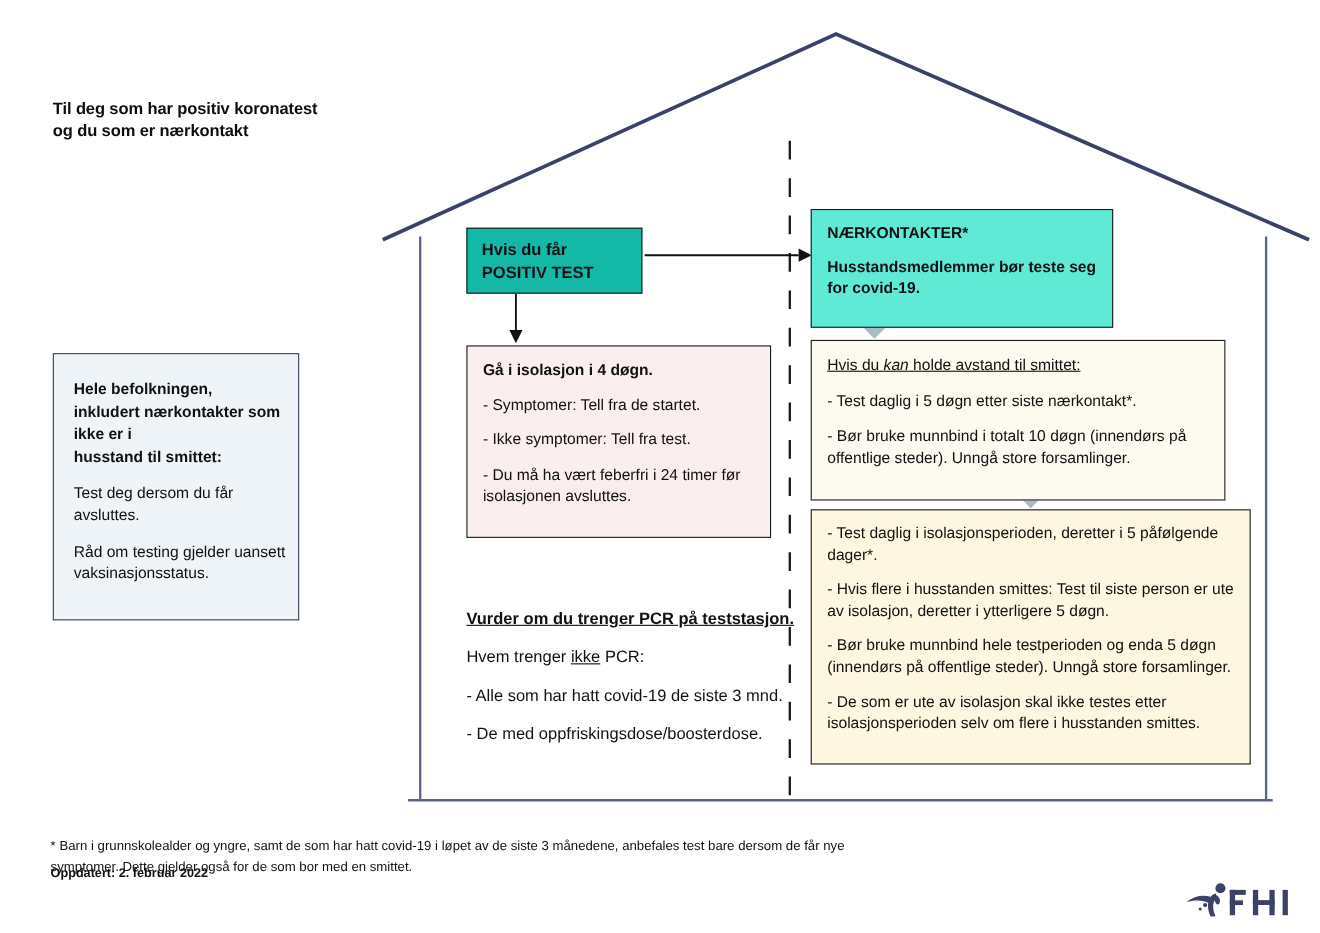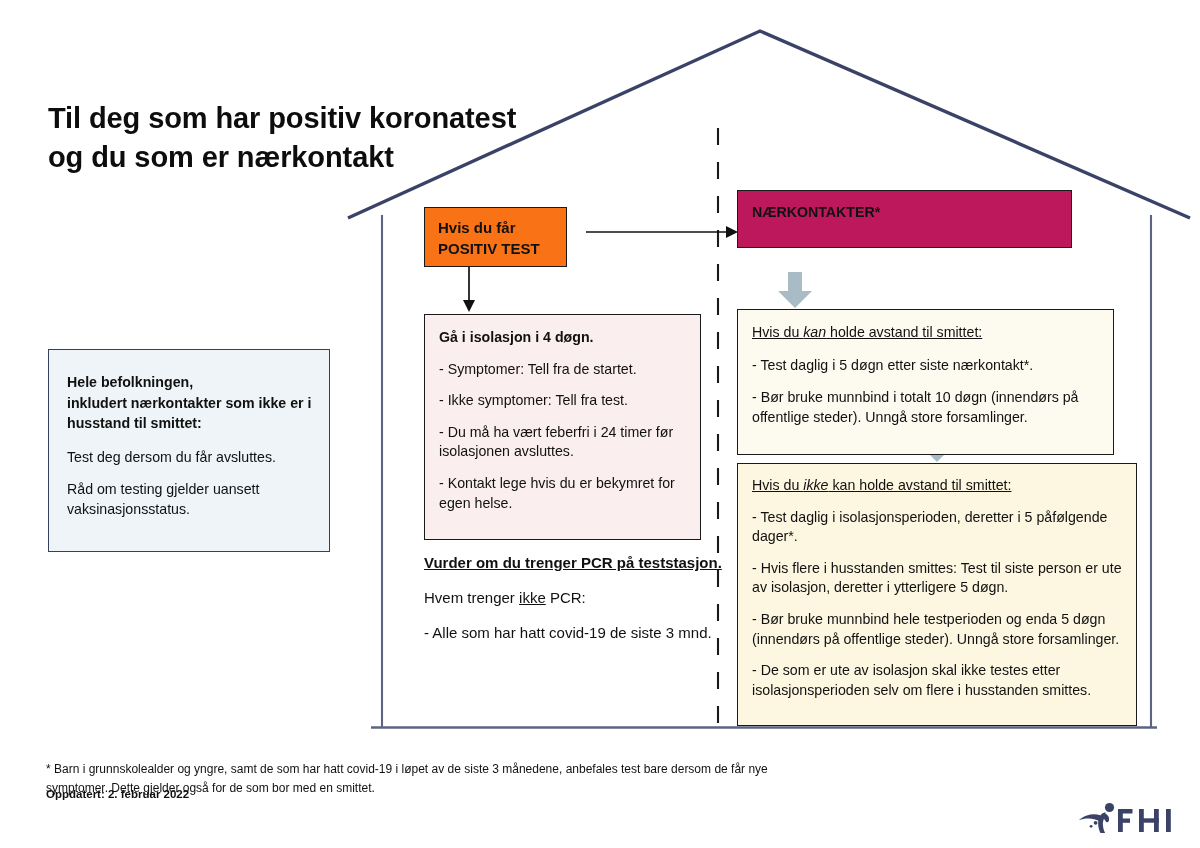--- a/index.html
+++ b/index.html
@@ -13,53 +13,52 @@
     overflow: hidden;
   }
   #stage { position: absolute; inset: 0; }
 
   
   #house-svg { position: absolute; left: 0; top: 0; width: 1200px; height: 848px; pointer-events: none; }
 
   
   #page-title {
     position: absolute; left: 48px; top: 80px; width: 470px;
-    font-size: 29px; font-weight: bold; line-height: 1.32;
+    font-size: 15px; font-weight: bold; line-height: 1.32;
     letter-spacing: -0.1px; color: #0d0d0d;
   }
   #page-title .line { display: block; }
 
   
   .box {
     position: absolute;
     border: 1.4px solid #1a1a1a;
     padding: 12px 14px;
     line-height: 1.38;
   }
   .box p { margin: 0 0 11px 0; }
   .box p:last-child { margin-bottom: 0; }
   .u { text-decoration: underline; margin-top: 43px; }
   .i { font-style: italic; }
 
   
   #box-population {
-    left: 48px; top: 321px; width: 282px; min-height: 181px;
+    left: 48px; top: 321px; width: 224px; min-height: 181px;
     background: #eef4f8;
     border: 1.4px solid #33415c;
     font-size: 14.2px;
     padding: 22px 6px 18px 18px;
-    margin-top: 28px;
   }
   #box-population .hd { font-weight: bold; line-height: 1.45; margin-bottom: 14px; }
   #box-population p { margin-bottom: 13px; }
 
   
   #box-positive-test {
-    left: 424px; top: 207px; width: 143px; height: 60px;
-    background: #f97316;
+    left: 424px; top: 207px; width: 160px; height: 60px;
+    background: #14b8a6;
     font-size: 15px; font-weight: bold; line-height: 1.42;
     padding: 9px 13px;
   }
   #box-isolation {
     left: 424px; top: 314px; width: 277px;
     background: #fbeeee;
     font-size: 14.2px;
     padding: 13px 14px 14px 14px;
   }
   #box-isolation .hd { font-weight: bold; margin-bottom: 12px; }
@@ -69,22 +68,22 @@
   #block-pcr {
     position: absolute; left: 424px; top: 552px; width: 300px;
     font-size: 15px; line-height: 1.4;
   }
   #block-pcr p { margin: 0 0 14px 0; }
   #block-pcr p:last-child { margin-bottom: 0; }
   #block-pcr .hd { font-weight: bold; text-decoration: underline; }
 
   
   #box-close-contacts {
-    left: 737px; top: 190px; width: 335px;
-    background: #be185d;
+    left: 737px; top: 190px; width: 275px;
+    background: #5eead4;
     font-size: 14.2px; font-weight: bold;
     padding: 12px 14px 13px 14px;
   }
   #box-close-contacts p { margin-bottom: 11px; }
 
   #box-can-distance {
     left: 737px; top: 309px; width: 377px;
     background: #fdfaf0;
     font-size: 14.2px;
     padding: 13px 14px 14px 14px;
@@ -162,41 +161,41 @@
   <div class="box" id="box-positive-test">
     <span>Hvis du får</span><br>
     <span>POSITIV TEST</span>
   </div>
 
   <div class="box" id="box-isolation">
     <p class="hd">Gå i isolasjon i 4 døgn.</p>
     <p>- Symptomer: Tell fra de startet.</p>
     <p>- Ikke symptomer: Tell fra test.</p>
     <p>- Du må ha vært feberfri i 24 timer før isolasjonen avsluttes.</p>
-    <p>- Kontakt lege hvis du er bekymret for egen helse.</p>
   </div>
 
   <div id="block-pcr">
     <p class="hd">Vurder om du trenger PCR på teststasjon.</p>
     <p><span>Hvem trenger </span><span class="u">ikke</span><span> PCR:</span></p>
     <p>- Alle som har hatt covid-19 de siste 3 mnd.</p>
+    <p>- De med oppfriskingsdose/boosterdose.</p>
   </div>
 
   <div class="box" id="box-close-contacts">
     <p>NÆRKONTAKTER*</p>
+    <p>Husstandsmedlemmer bør teste seg for covid-19.</p>
   </div>
 
   <div class="box" id="box-can-distance">
     <p><span class="u">Hvis du </span><span class="u i">kan</span><span class="u"> holde avstand til smittet:</span></p>
     <p>- Test daglig i 5 døgn etter siste nærkontakt*.</p>
     <p>- Bør bruke munnbind i totalt 10 døgn (innendørs på offentlige steder). Unngå store forsamlinger.</p>
   </div>
 
   <div class="box" id="box-cannot-distance">
-    <p><span class="u">Hvis du </span><span class="u i">ikke</span><span class="u"> kan holde avstand til smittet:</span></p>
     <p>- Test daglig i isolasjonsperioden, deretter i 5 påfølgende dager*.</p>
     <p>- Hvis flere i husstanden smittes: Test til siste person er ute av isolasjon, deretter i ytterligere 5 døgn.</p>
     <p>- Bør bruke munnbind hele testperioden og enda 5 døgn (innendørs på offentlige steder). Unngå store forsamlinger.</p>
     <p>- De som er ute av isolasjon skal ikke testes etter isolasjonsperioden selv om flere i husstanden smittes.</p>
   </div>
 
   <div id="footnote">
     <span>* Barn i grunnskolealder og yngre, samt de som har hatt covid-19 i løpet av de siste 3 månedene,</span>
     <span>anbefales test bare dersom de får nye symptomer. Dette gjelder også for de som bor med en smittet.</span>
   </div>

